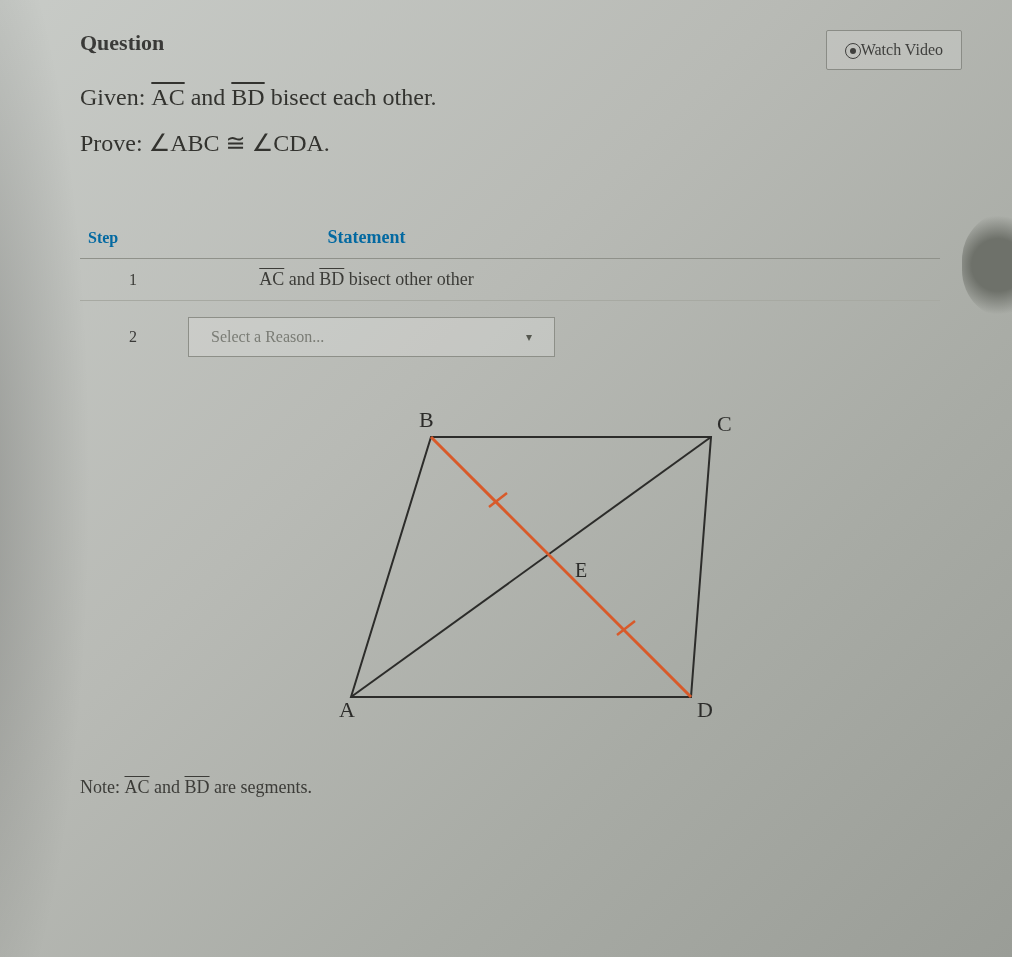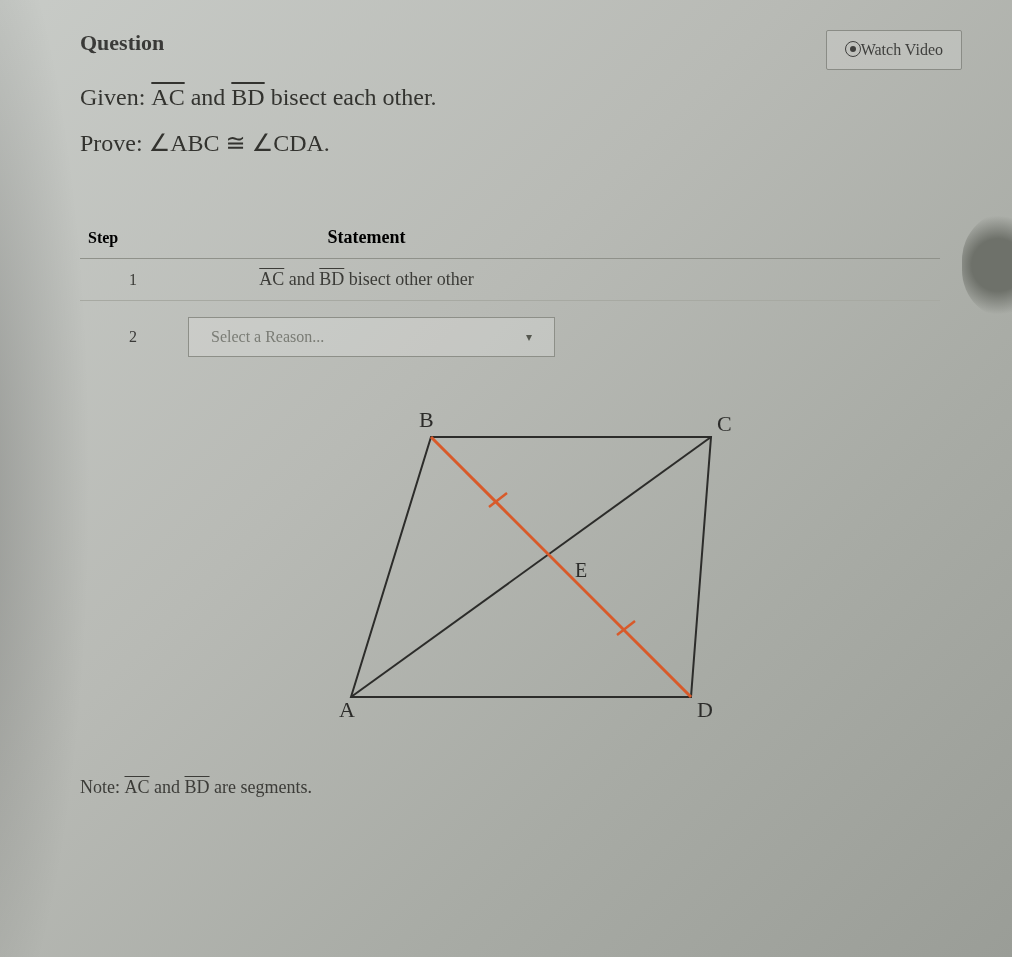--- a/index.html
+++ b/index.html
@@ -33,21 +33,21 @@
     font-size: 22px;
     color:#3a3a38;
   }
   .watch-btn {
     border: 1px solid #8a8c86;
     background: rgba(255,255,255,0.15);
     padding: 10px 18px;
     font-size: 16px;
     color:#3f3f3d;
     display:flex;
-    align-items:flex-start;
+    align-items:flex-end;
     gap:0;
     border-radius:2px;
     cursor:pointer;
   }
   .watch-btn .circ {
     width:16px; height:16px;
     border:1.5px solid #3f3f3d;
     border-radius:50%;
     display:flex;
     align-items:center;
@@ -79,21 +79,21 @@
   .proof-row {
     display:grid;
     grid-template-columns: 90px 1fr 1fr;
     align-items:center;
     padding: 10px 8px;
   }
   .proof-head {
     font-weight: bold;
     font-size: 18px;
     border-bottom: 1px solid #8f918a;
-    color:#000000;
+    color:#0369a1;
   }
   .proof-body {
     border-bottom: 1px solid #a7a9a2;
     font-size: 18px;
     color:#3c3c38;
   }
   .step-col { text-align:center; font-size:16px;}
   .stmt-col { text-align:center; }
   .reason-col { text-align:left; padding-left:10px;}
 

